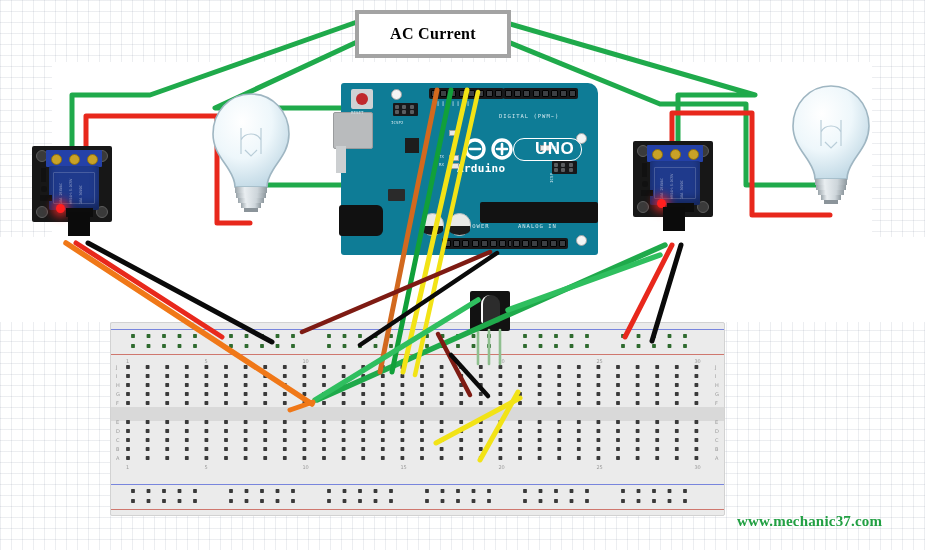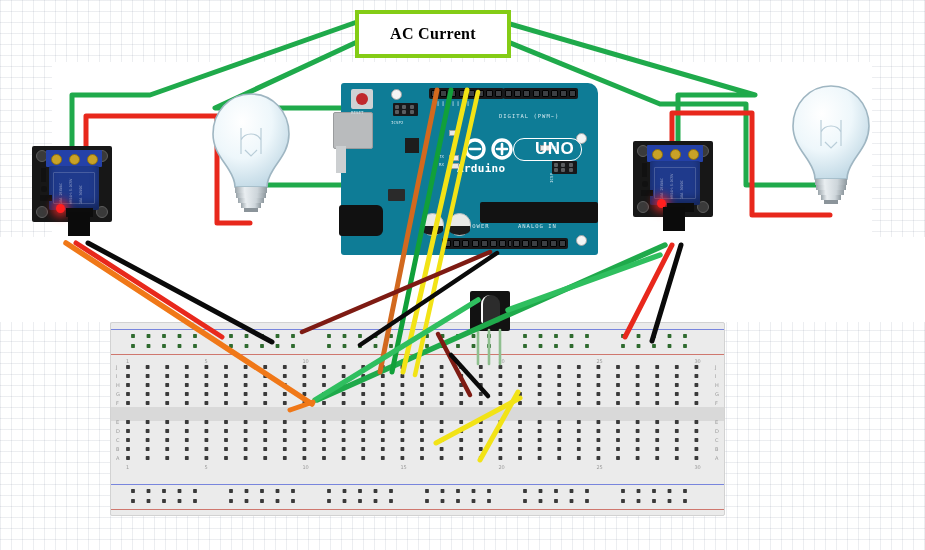--- a/index.html
+++ b/index.html
@@ -13,21 +13,21 @@
       linear-gradient(to right,rgba(150,160,175,.18) 1px,transparent 1px),
       linear-gradient(to bottom,rgba(150,160,175,.18) 1px,transparent 1px);
     background-size:11px 11px;}
   .whiteplate{position:absolute;background:#fff;}
 
   
   .layer{position:absolute;left:0;top:0;width:925px;height:550px;}
 
   
   .ac-box{position:absolute;left:355px;top:10px;width:148px;height:40px;
-    background:#fff;border:4px solid #84cc16;display:flex;align-items:center;justify-content:center;}
+    background:#fff;border:4px solid #a3a3a3;display:flex;align-items:center;justify-content:center;}
   .ac-box span{font-family:"Liberation Serif",serif;font-weight:bold;font-size:16px;color:#000;letter-spacing:.3px;}
 
   
   .arduino{position:absolute;left:333px;top:83px;width:265px;height:172px;}
   .ard-body{position:absolute;left:8px;top:0;width:257px;height:172px;background:#0e7c96;
     border-radius:3px 10px 3px 3px;}
   .ard-notch{position:absolute;left:8px;top:36px;width:10px;height:26px;background:#fff;}
   .usb{position:absolute;left:0px;top:29px;width:38px;height:35px;background:#b9bbbd;
     border:1px solid #9a9c9e;border-radius:2px;}
   .usb2{position:absolute;left:2px;top:33px;width:10px;height:27px;background:#cccfd1;}
@@ -823,14 +823,15 @@
       <line x1="508" y1="310" x2="660" y2="255" stroke="#2fbf5f" stroke-width="5.5"></line>
 
       <line x1="438" y1="334" x2="470" y2="395" stroke="#7e1b13" stroke-width="4.5"></line>
       <line x1="451" y1="355" x2="488" y2="396" stroke="#0a0a0a" stroke-width="4.5"></line>
       <line x1="518" y1="392" x2="480" y2="460" stroke="#f2e316" stroke-width="5"></line>
       <line x1="520" y1="398" x2="436" y2="443" stroke="#f2e316" stroke-width="5"></line>
       <line x1="313" y1="402" x2="290" y2="410" stroke="#f07818" stroke-width="5"></line>
     </g>
   </svg>
 
+  <div class="site">www.mechanic37.com</div>
 
 </div>
 
 </body></html>

